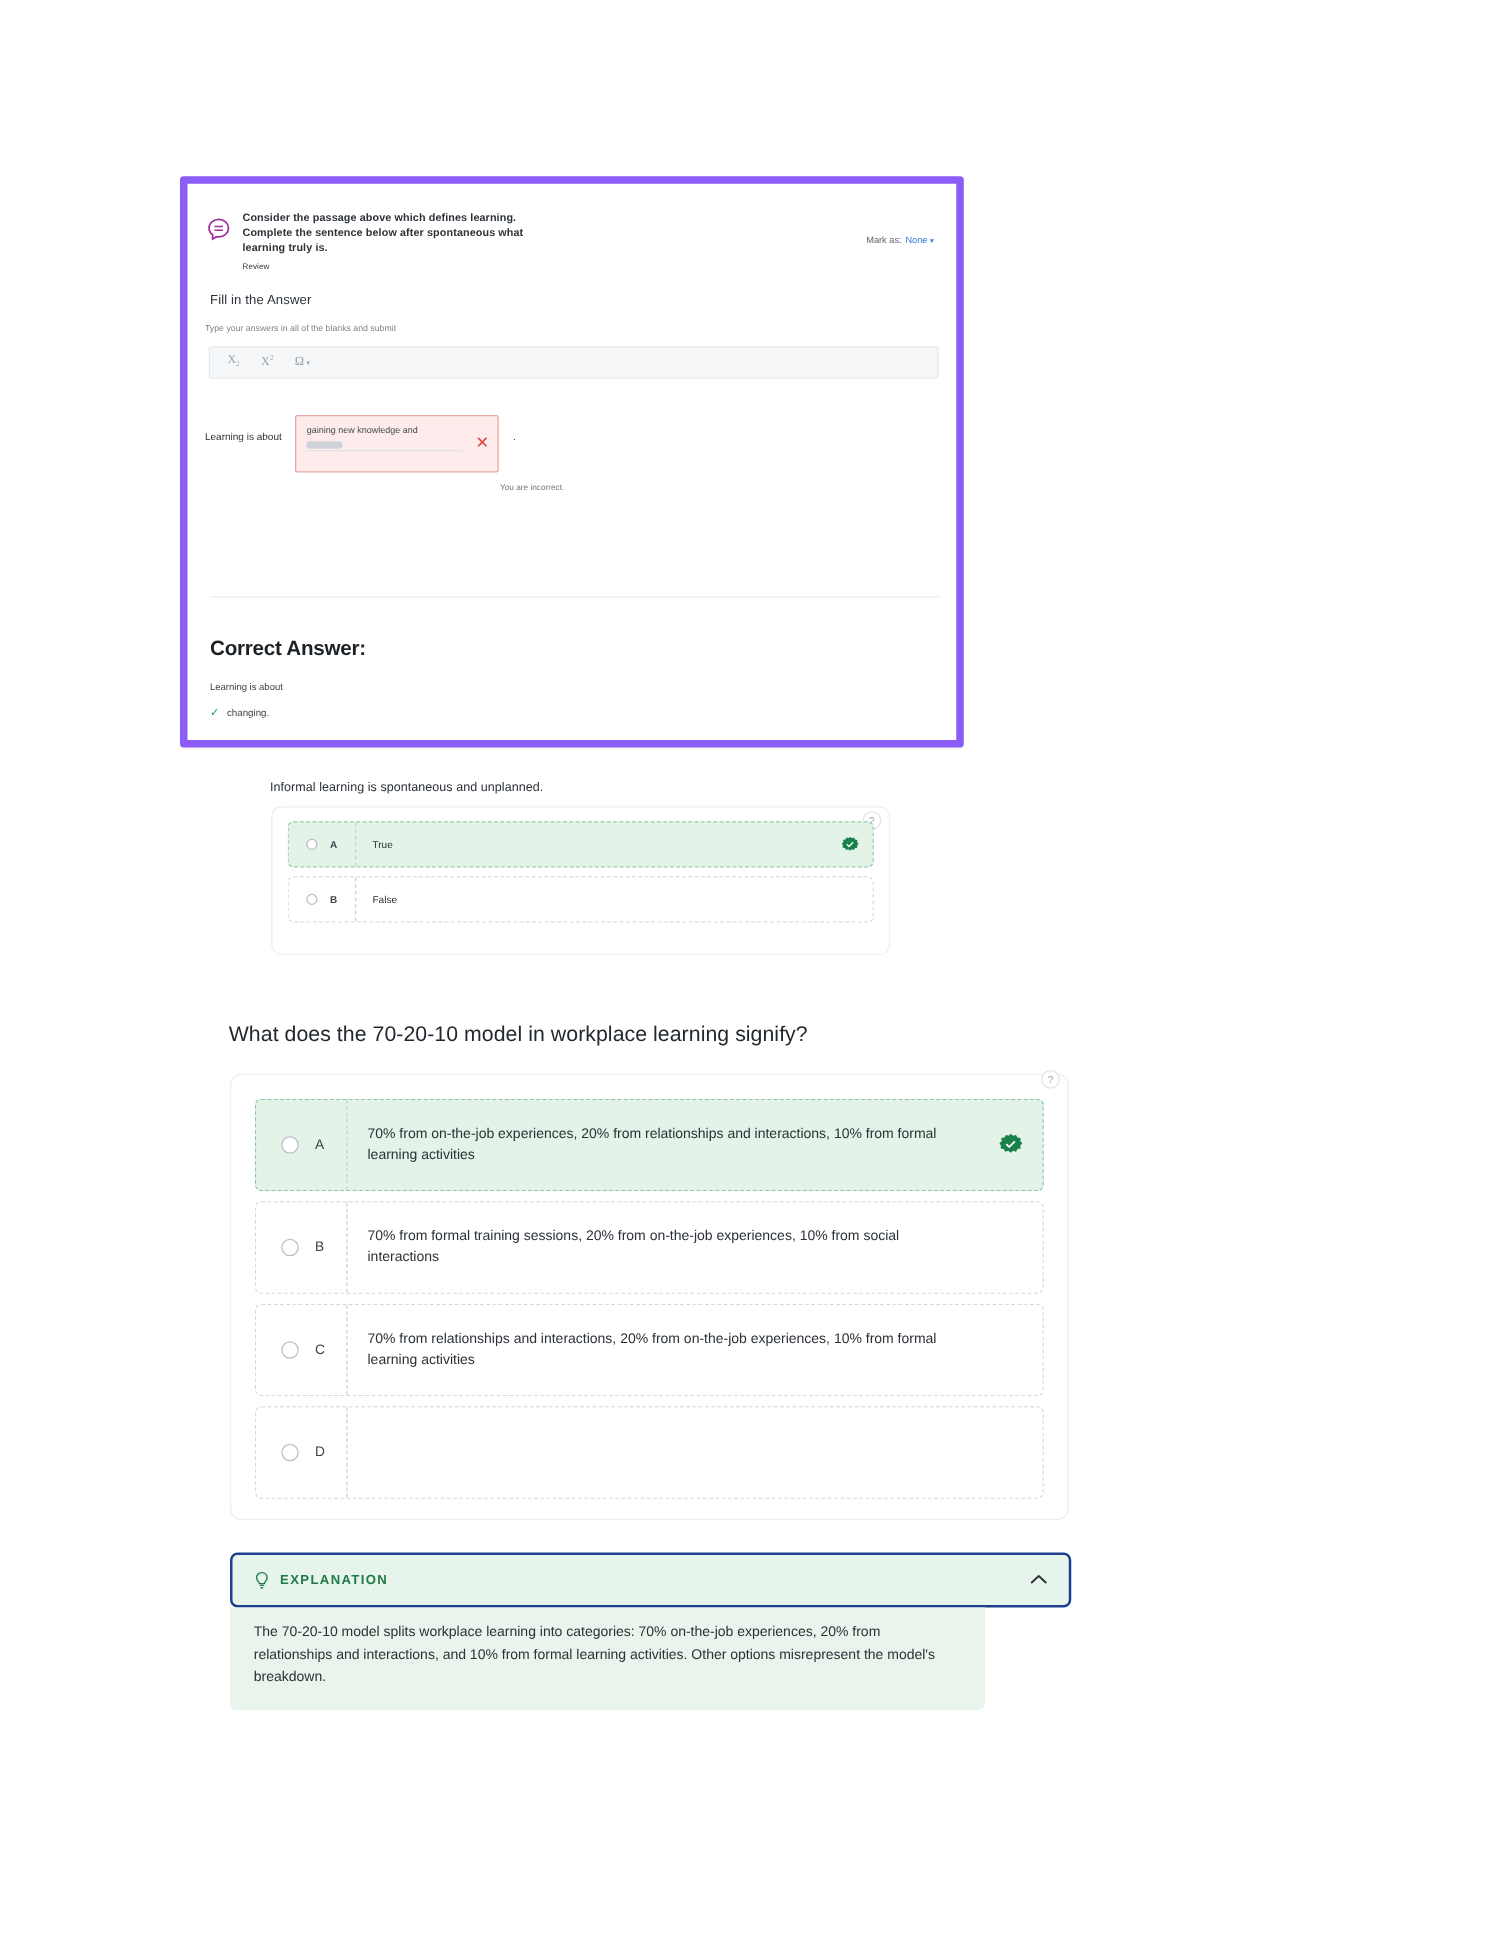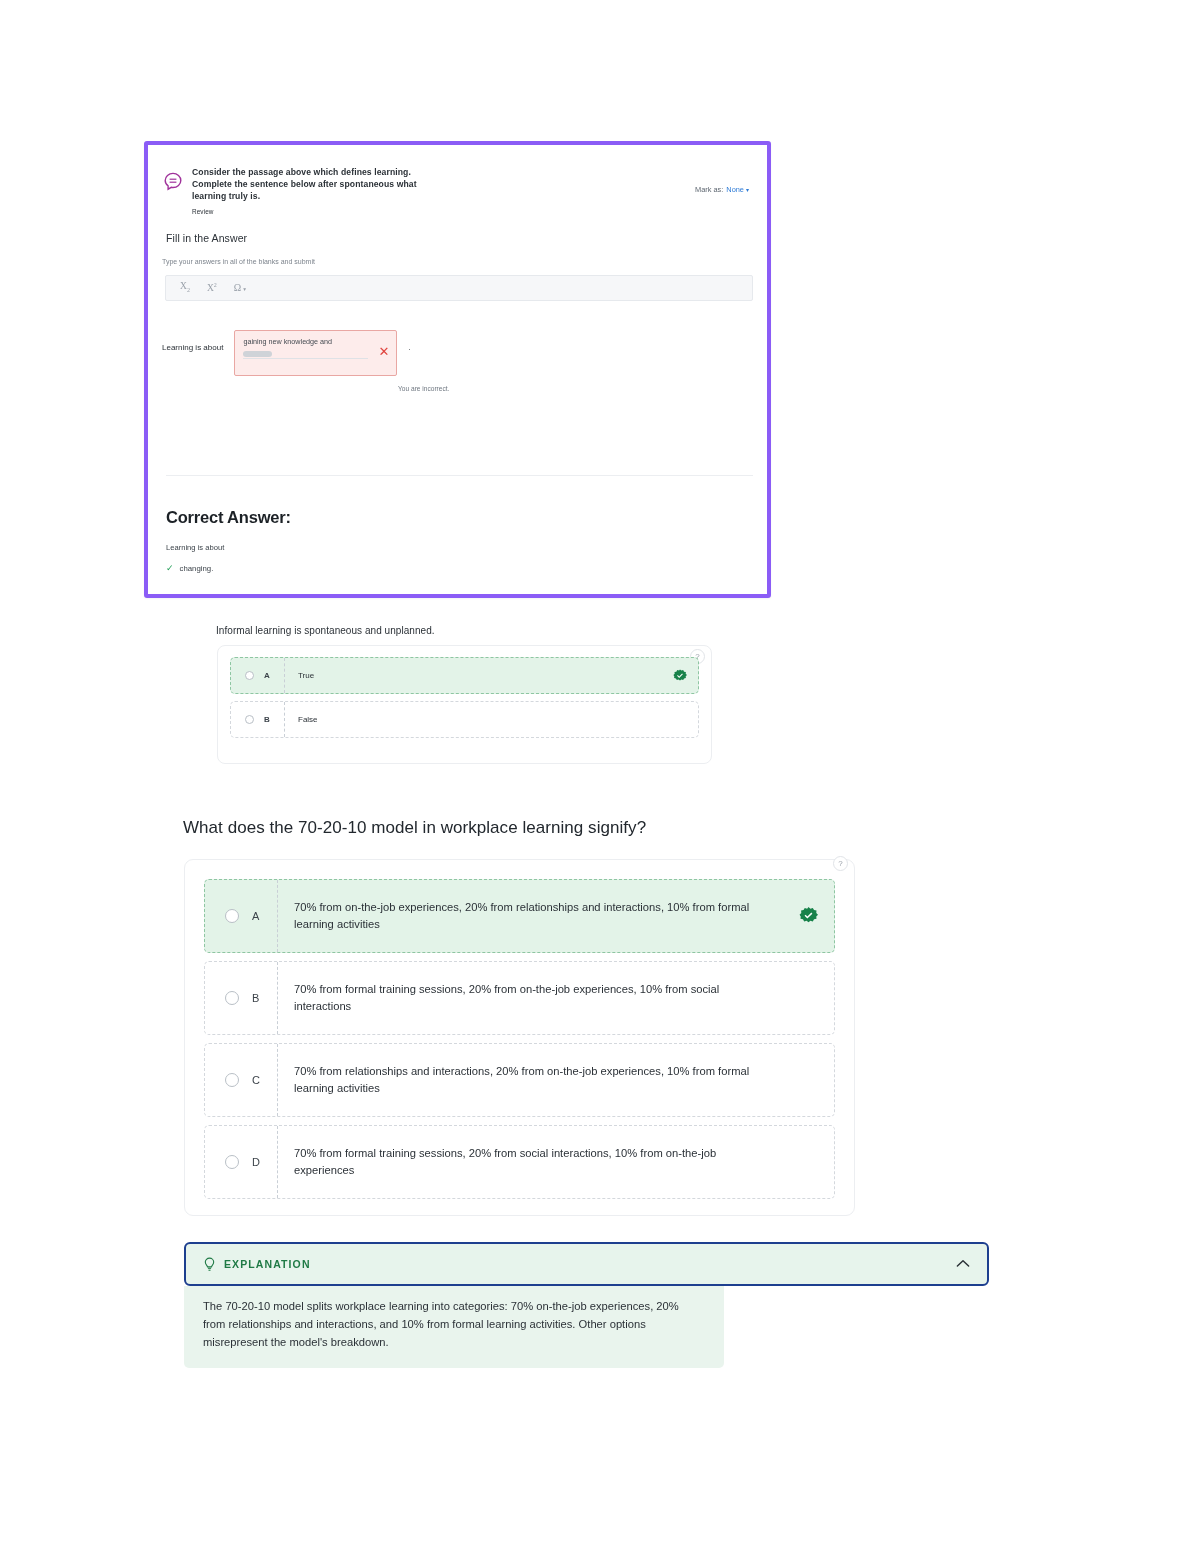--- a/index.html
+++ b/index.html
@@ -12,21 +12,21 @@
     -webkit-font-smoothing: antialiased;
   }
   body { position: relative; overflow: hidden; }
 
   
   .fib-card {
     position: absolute;
     left: 144px; top: 141px;
     width: 627px; height: 457px;
     background: #ffffff;
-    border: 4px solid #8b5cf6;
+    border: 6px solid #8b5cf6;
     border-radius: 3px;
     box-shadow: 0 1px 2px rgba(0,0,0,.05);
   }
   .fib-head {
     display: flex;
     align-items: flex-start;
     padding: 12px 18px 0 14px;
   }
   .q-icon {
     flex: 0 0 auto;
@@ -301,21 +301,21 @@
     font-size: 11.2px;
     line-height: 1.55;
     padding: 10px 56px 10px 16px;
   }
   .mcq-opts .badge-check { width: 19px; height: 19px; right: 16px; }
 
   
   .exp-header {
     position: absolute;
     left: 184px; top: 1242px;
-    width: 805px; height: 44px;
+    width: 673px; height: 44px;
     background: #e7f4ec;
     border: 2px solid #1d3f8f;
     border-radius: 6px;
     display: flex;
     align-items: center;
     padding: 0 17px;
     cursor: pointer;
   }
   .exp-bulb { margin-right: 8px; display: flex; }
   .exp-label {
@@ -326,21 +326,21 @@
   }
   .exp-chevron {
     margin-left: auto;
     color: #2b3137;
     font-size: 12px;
     line-height: 1;
   }
   .exp-body {
     position: absolute;
     left: 184px; top: 1286px;
-    width: 540px; height: 82px;
+    width: 604px; height: 82px;
     background: #e9f4ed;
     border-radius: 0 0 5px 5px;
     padding: 11px 22px 0 19px;
     font-size: 11.2px;
     line-height: 1.62;
     color: #2b3137;
   }
 </style>
 </head>
 <body>
@@ -467,21 +467,20 @@
       <div class="opt-div"></div>
       <div class="opt-text">70% from relationships and interactions, 20% from on-the-job experiences, 10% from formal learning activities</div>
     </div>
 
     <div class="opt opt-dashed">
       <div class="opt-letterbox">
         <span class="radio"></span>
         <span class="opt-letter">D</span>
       </div>
       <div class="opt-div"></div>
-      <div class="opt-text">70% from formal training sessions, 20% from social interactions, 10% from on-the-job experiences</div>
     </div>
 
   </div>
 </div>
 
 <div class="exp-header">
   <span class="exp-bulb">
     <svg width="13" height="15" viewBox="0 0 13 15">
       <path d="M6.5 1.1C4.1 1.1 2.3 2.9 2.3 5.1c0 1.4.7 2.4 1.4 3.2.5.6.8 1 .8 1.6h4c0-.6.3-1 .8-1.6.7-.8 1.4-1.8 1.4-3.2 0-2.2-1.8-4-4.2-4z" fill="none" stroke="#1f7a45" stroke-width="1.1"></path>
       <line x1="4.9" y1="11.3" x2="8.1" y2="11.3" stroke="#1f7a45" stroke-width="1.1"></line>

